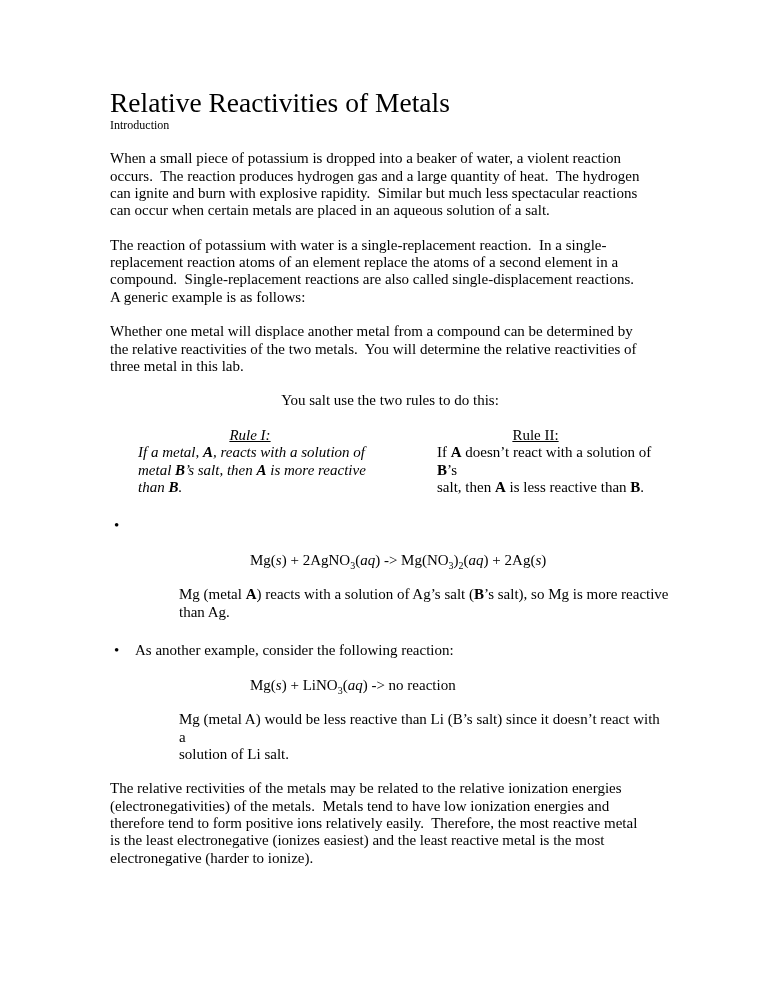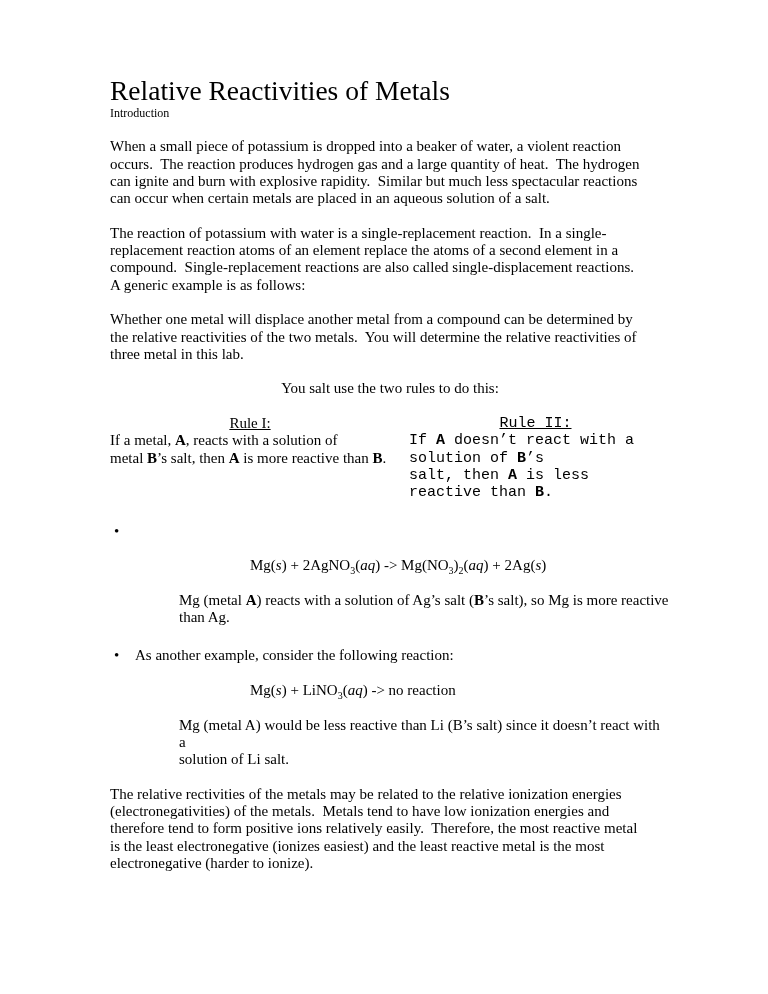--- a/index.html
+++ b/index.html
@@ -12,21 +12,21 @@
     width: 768px;
     height: 994px;
     background: #ffffff;
     overflow: hidden;
     font-family: "Liberation Serif", "DejaVu Serif", serif;
     color: #000000;
   }
   .content {
     position: absolute;
     left: 110px;
-    top: 4px;
+    top: 16px;
     width: 560px;
   }
   .doc-title {
     font-size: 27.5px;
     font-weight: normal;
     line-height: 31px;
     margin: 71px 0 0 0;
     white-space: pre-wrap;
   }
   .section-label {
@@ -48,29 +48,30 @@
   }
   .example-indent {
     margin-left: 69px;
   }
   .rules-row {
     display: flex;
     margin-top: 17.3px;
     font-size: 15px;
     line-height: 17.3px;
   }
-  .rule-col-left  { width: 280px; }
-  .rule-col-right { width: 253px; margin-left: 19px; font-family: Liberation Mono, monospace; }
+  .rule-col-left  { width: 280px; font-style: italic; }
+  .rule-col-right { width: 253px; margin-left: 19px; }
   .rule-heading {
     text-align: center;
     text-decoration: underline;
     white-space: pre-wrap;
   }
   .rule-body {
     white-space: pre-wrap;
+    margin-left: 28px;
   }
   .bullet-item {
     display: flex;
     margin-top: 21px;
     font-size: 15px;
     line-height: 17.3px;
   }
   .bullet-marker {
     width: 25px;
     padding-left: 4px;

